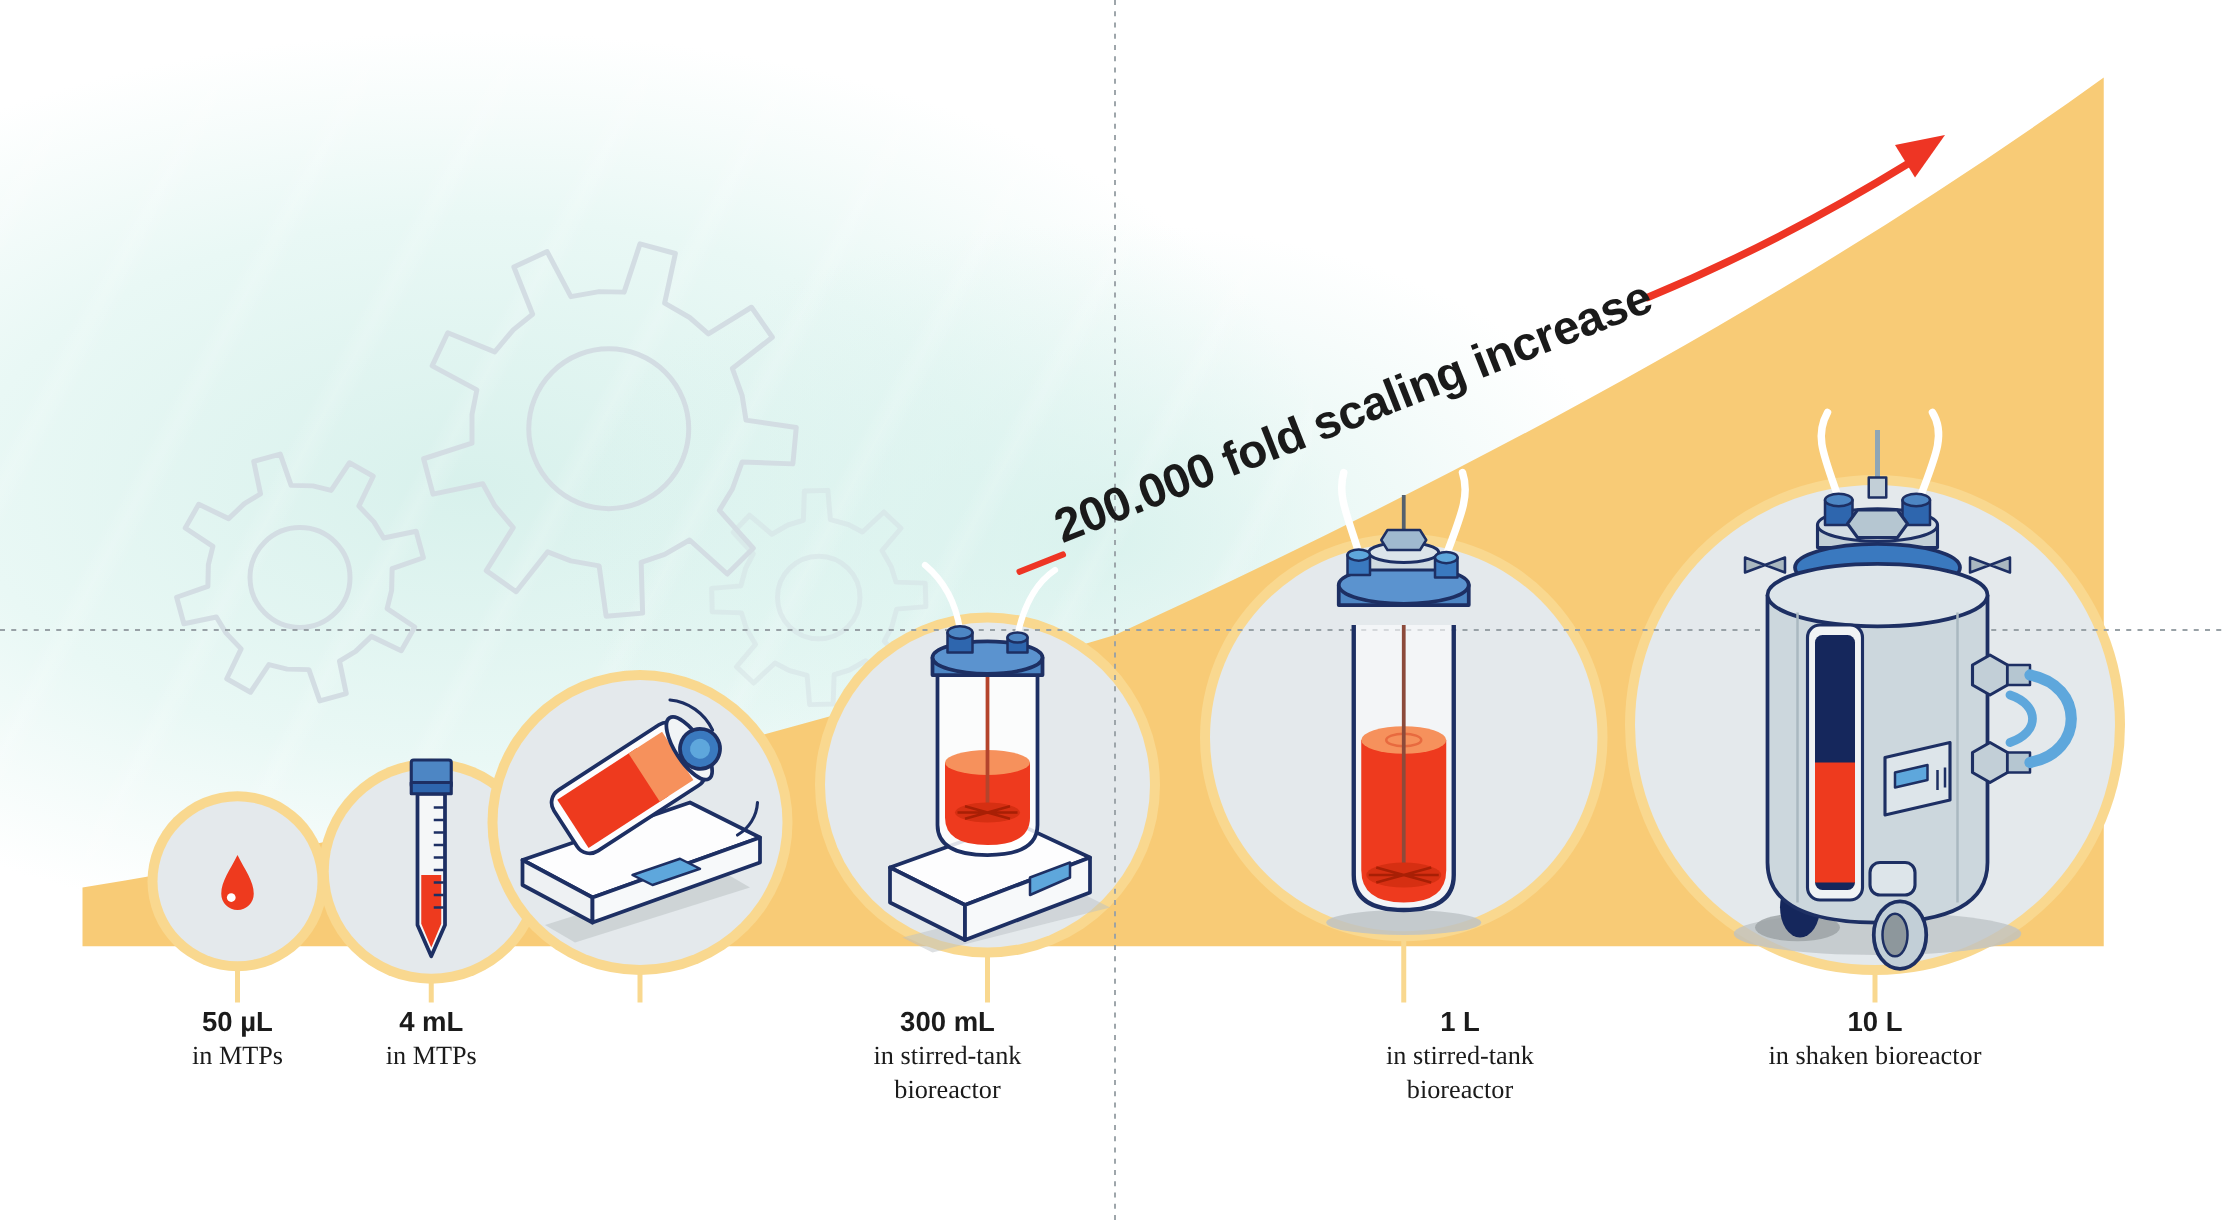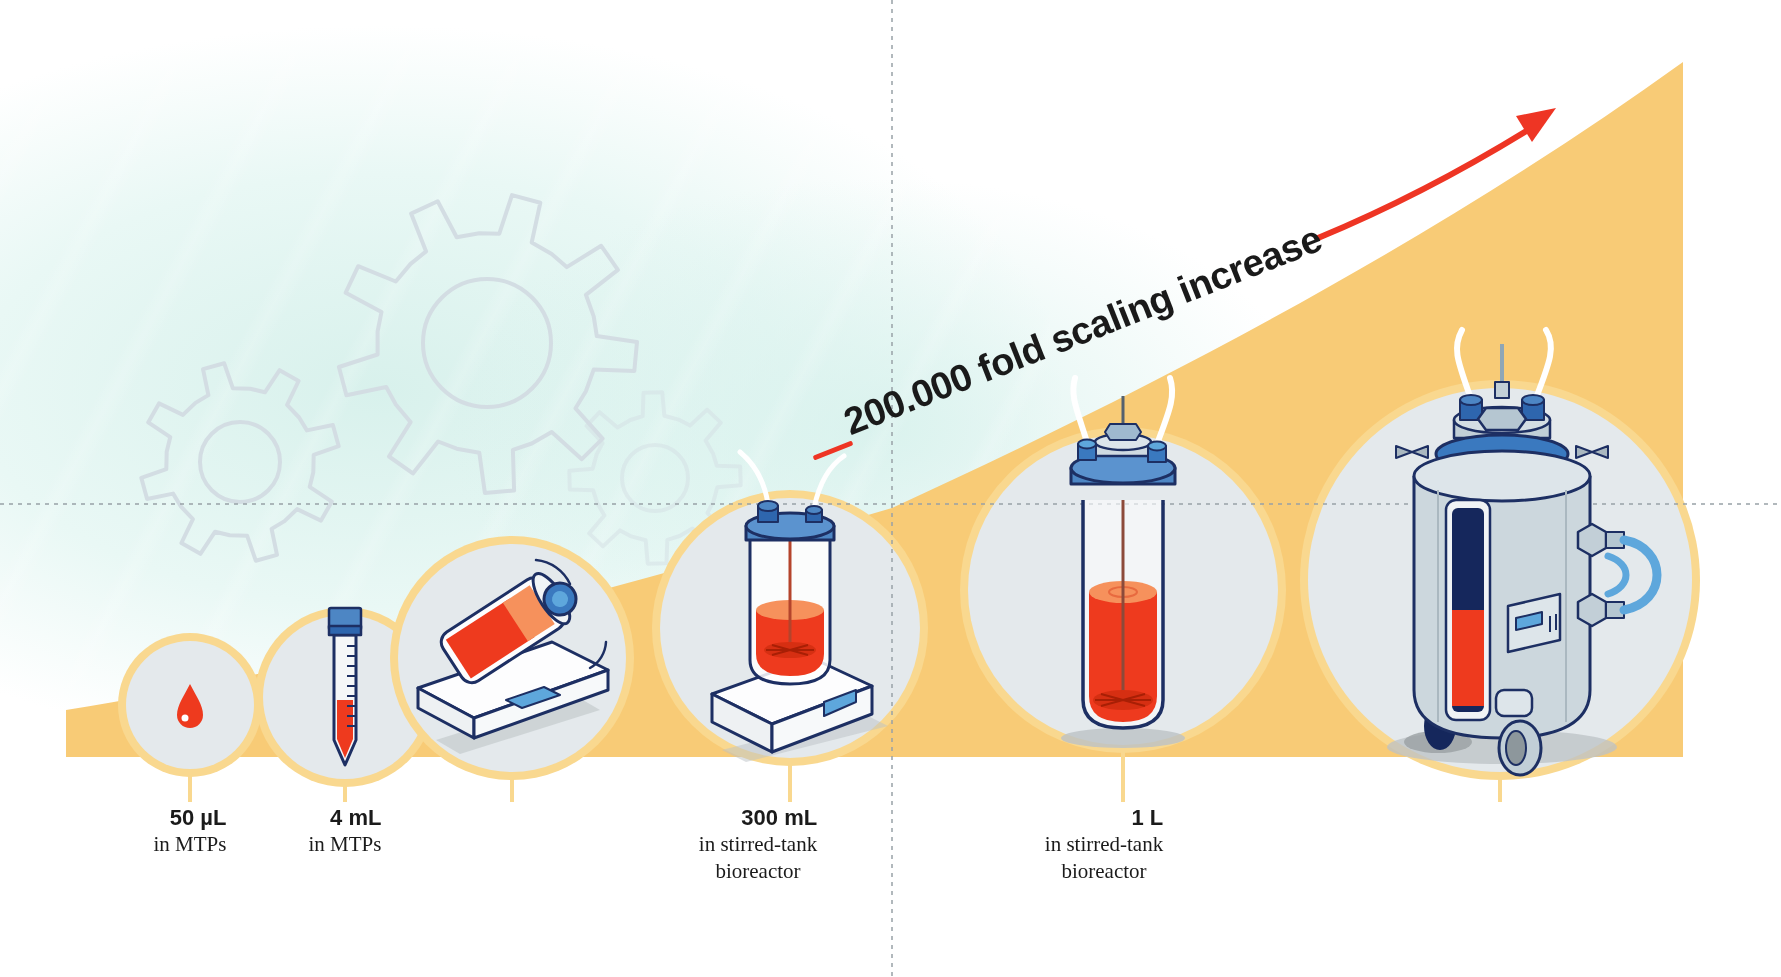--- a/index.html
+++ b/index.html
@@ -20,21 +20,21 @@
   .scale-title{
     position:absolute;left:853px;top:402px;height:40px;line-height:40px;
     font-size:38px;font-weight:600;letter-spacing:-0.5px;color:#1a1a1a;white-space:nowrap;
     transform:rotate(-21.5deg);transform-origin:0 100%;
   }
   .red-dash{
     position:absolute;left:812px;top:448px;width:42px;height:5px;border-radius:2px;
     background:var(--accent_red);transform:rotate(-21.5deg);
   }
   .stage-label{position:absolute;top:804px;transform:translateX(-50%);text-align:center;color:var(--text);}
-  .stage-label .vol{font-size:22px;font-weight:700;line-height:27px;white-space:nowrap;text-align:right;}
+  .stage-label .vol{font-size:22px;font-weight:700;line-height:27px;white-space:nowrap;}
   .stage-label .desc{font-size:21px;line-height:27px;white-space:nowrap;font-family:Liberation Serif, serif;}
 </style>
 </head>
 <body>
 
 <div class="canvas">
   <div class="rays"></div>
 
   <svg class="scene" viewBox="0 0 1781 977" width="1781" height="977">
 
@@ -217,18 +217,22 @@
   </div>
   <div class="stage-label" style="left:345px">
     <div class="vol">4 mL</div>
     <div class="desc">in MTPs</div>
   </div>
   <div class="stage-label" style="left:758px">
     <div class="vol">300 mL</div>
     <div class="desc">in stirred-tank</div>
     <div class="desc">bioreactor</div>
   </div>
-  <div class="stage-label" style="left:1104px">
+  <div class="stage-label" style="left:1168px">
     <div class="vol">1 L</div>
     <div class="desc">in stirred-tank</div>
     <div class="desc">bioreactor</div>
   </div>
+  <div class="stage-label" style="left:1500px">
+    <div class="vol">10 L</div>
+    <div class="desc">in shaken bioreactor</div>
+  </div>
 </div>
 
 </body></html>

